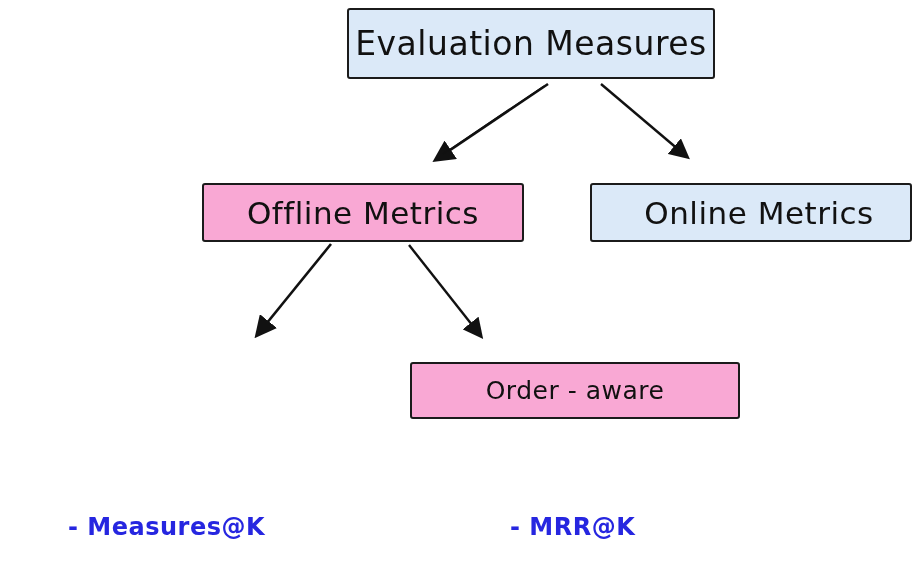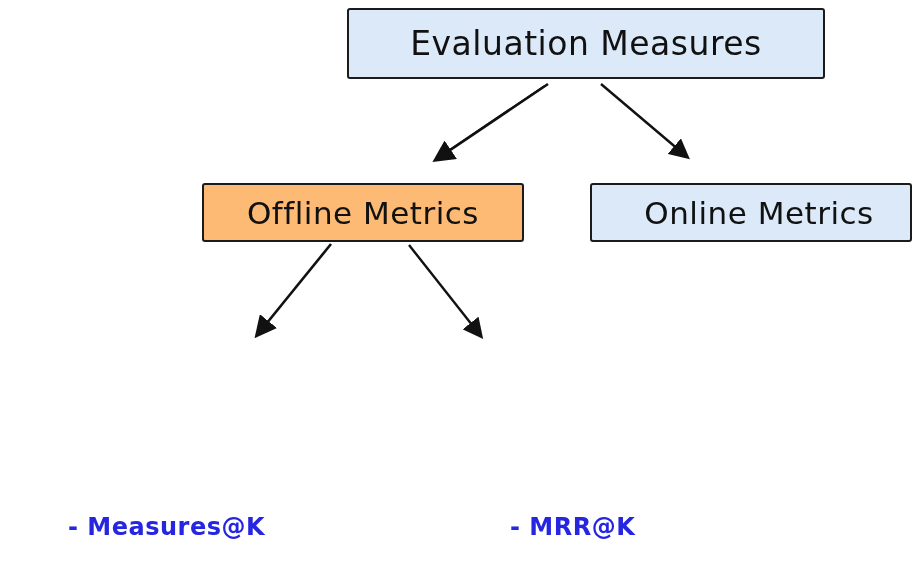--- a/index.html
+++ b/index.html
@@ -27,24 +27,24 @@
     align-items: center;
     justify-content: center;
     border: 2.5px solid #1b1b1b;
     border-radius: 3px;
     box-sizing: border-box;
     color: #111111;
     letter-spacing: 0.5px;
     white-space: nowrap;
   }
   .node.fill-blue { background: #dbe9f8; }
-  .node.fill-gray { background: #fdba74; }
+  .node.fill-gray { background: #f9a8d4; }
 
   .node-root {
-    left: 347px; top: 8px; width: 478px; height: 71px;
+    left: 347px; top: 8px; width: 368px; height: 71px;
     font-size: 33px;
   }
   .node-offline {
     left: 202px; top: 183px; width: 322px; height: 59px;
     font-size: 31px;
   }
   .node-online {
     left: 590px; top: 183px; width: 322px; height: 59px;
     font-size: 31px;
     padding-left: 16px;
@@ -98,20 +98,23 @@
 
   <div class="node node-offline fill-gray">
     <span>Offline Metrics</span>
   </div>
 
   <div class="node node-online fill-blue">
     <span>Online Metrics</span>
   </div>
 
 
+  <div class="node node-order-aware fill-gray">
+    <span>Order - aware</span>
+  </div>
 
   <div class="metric-list metric-list-left">
     <div class="metric-item">- Measures@K</div>
     
     
   </div>
 
   <div class="metric-list metric-list-right">
     <div class="metric-item">- MRR@K</div>
     

